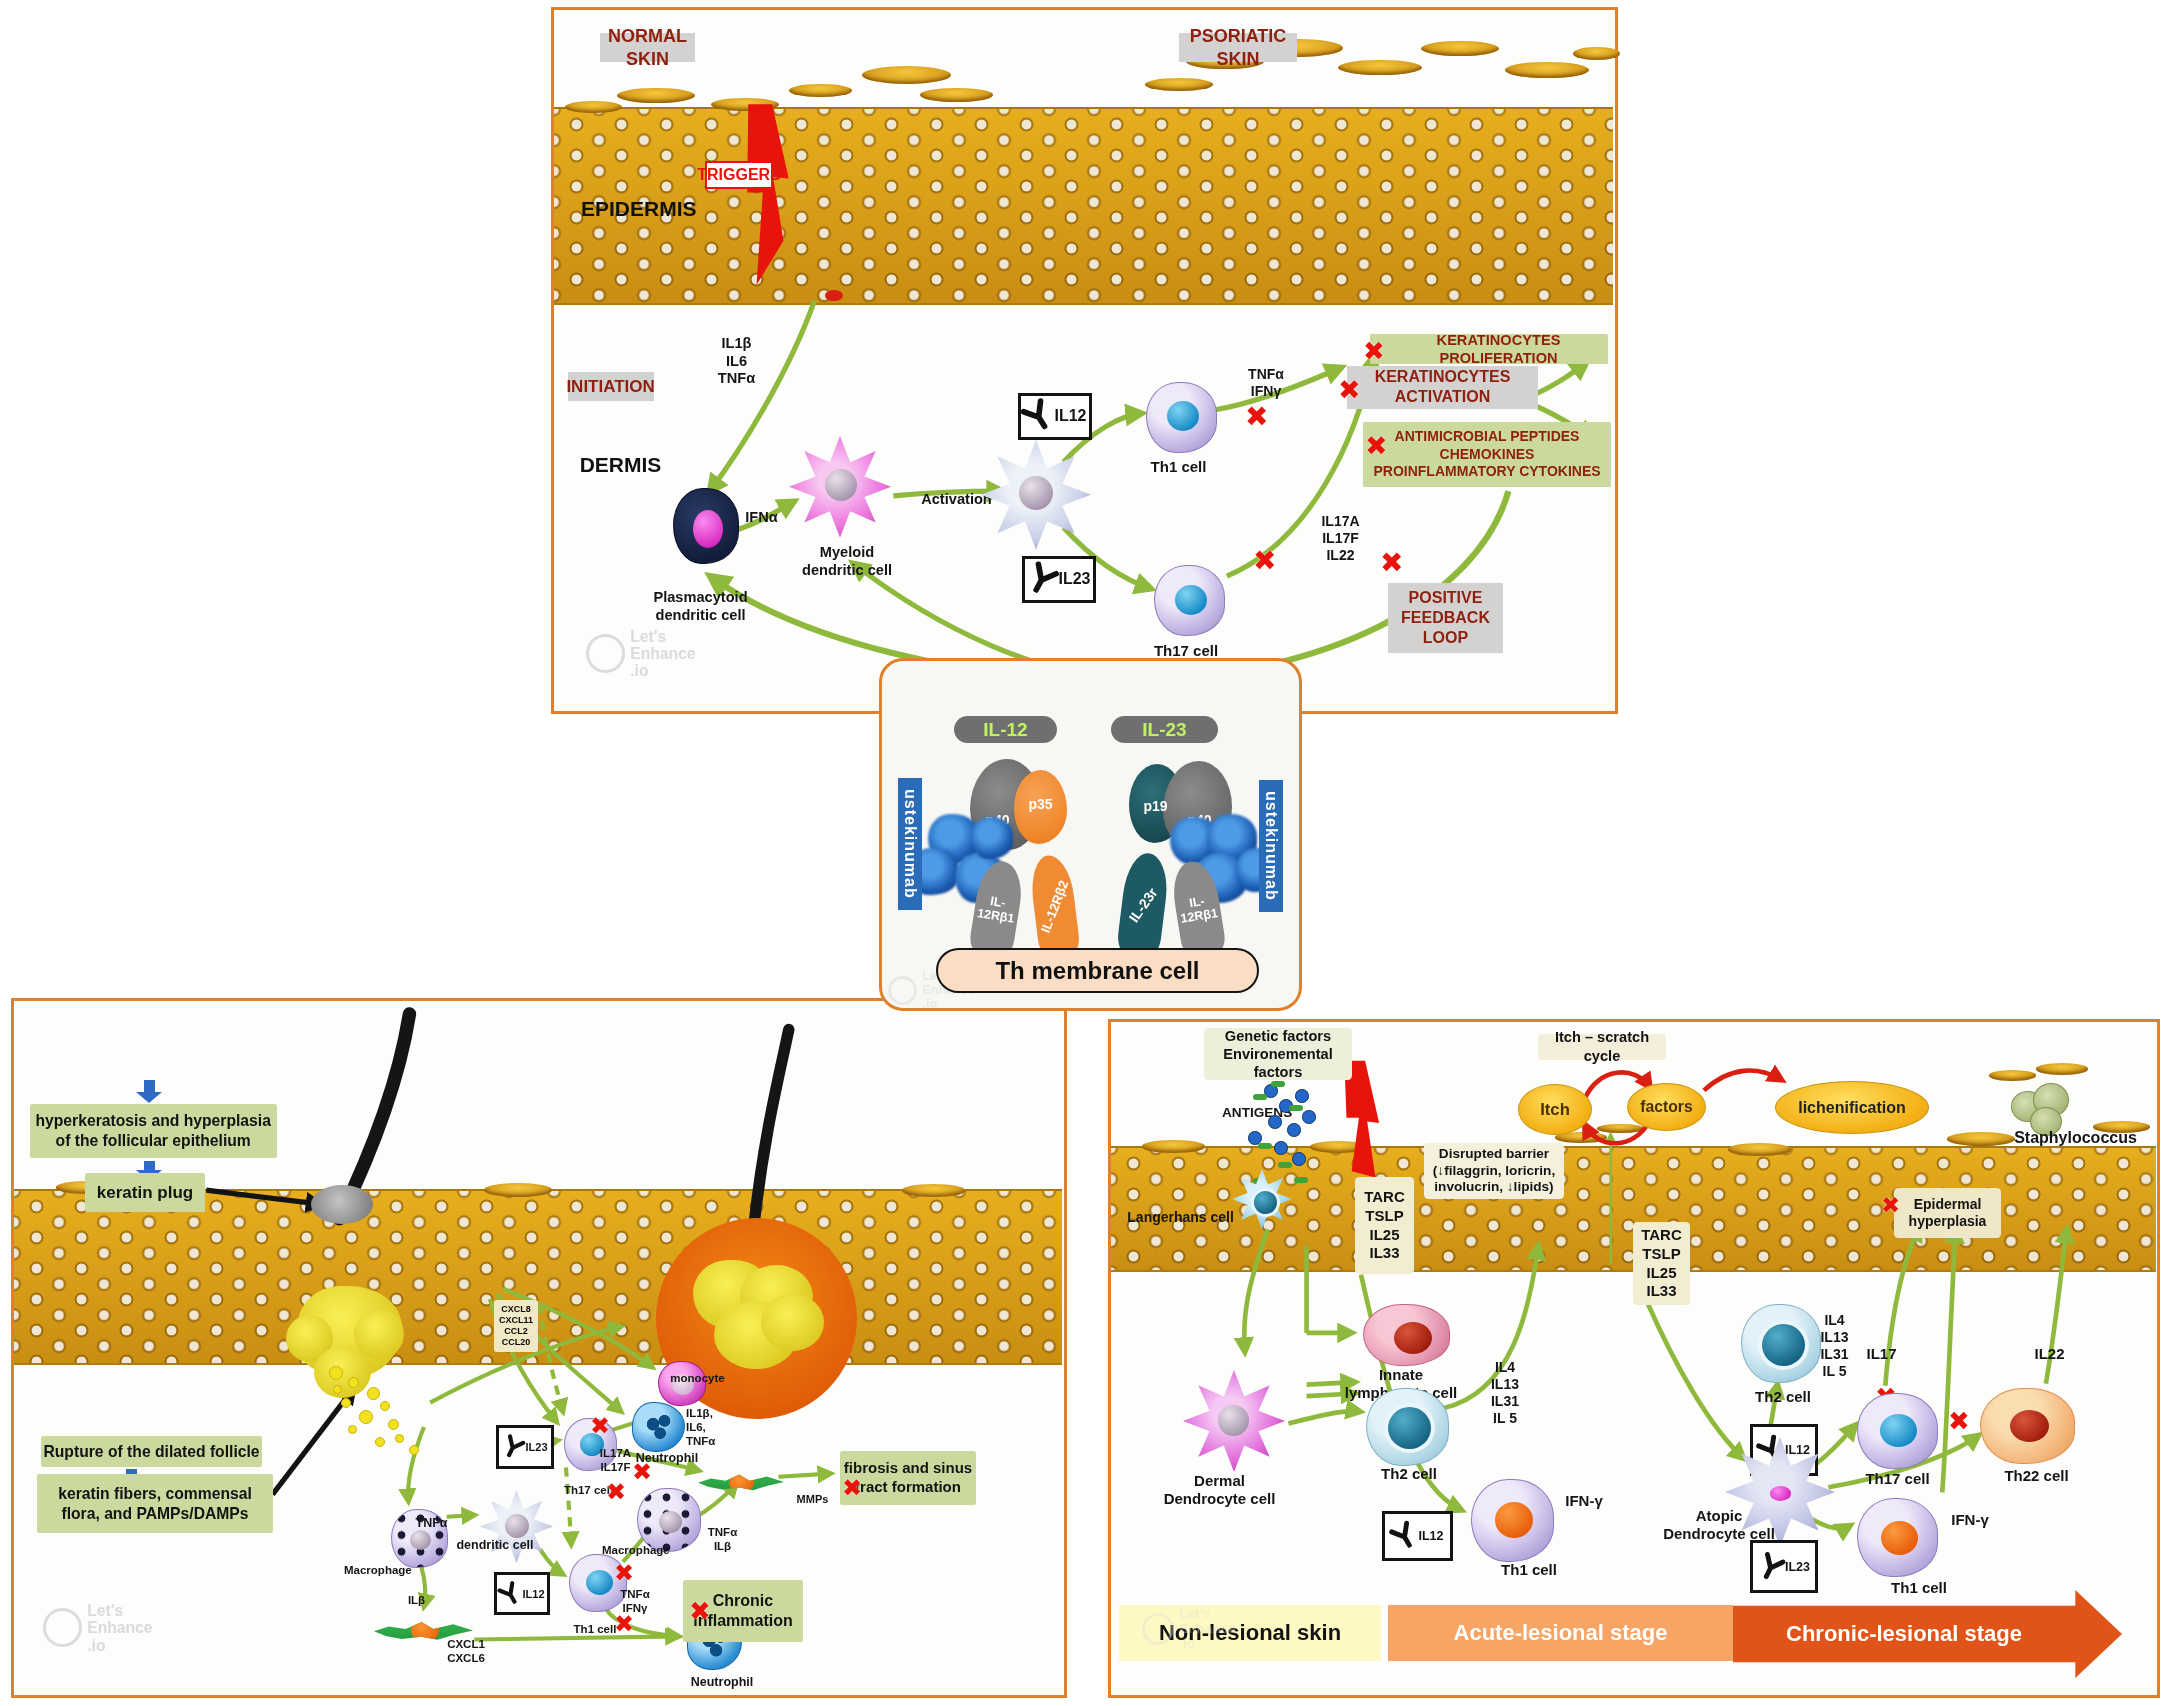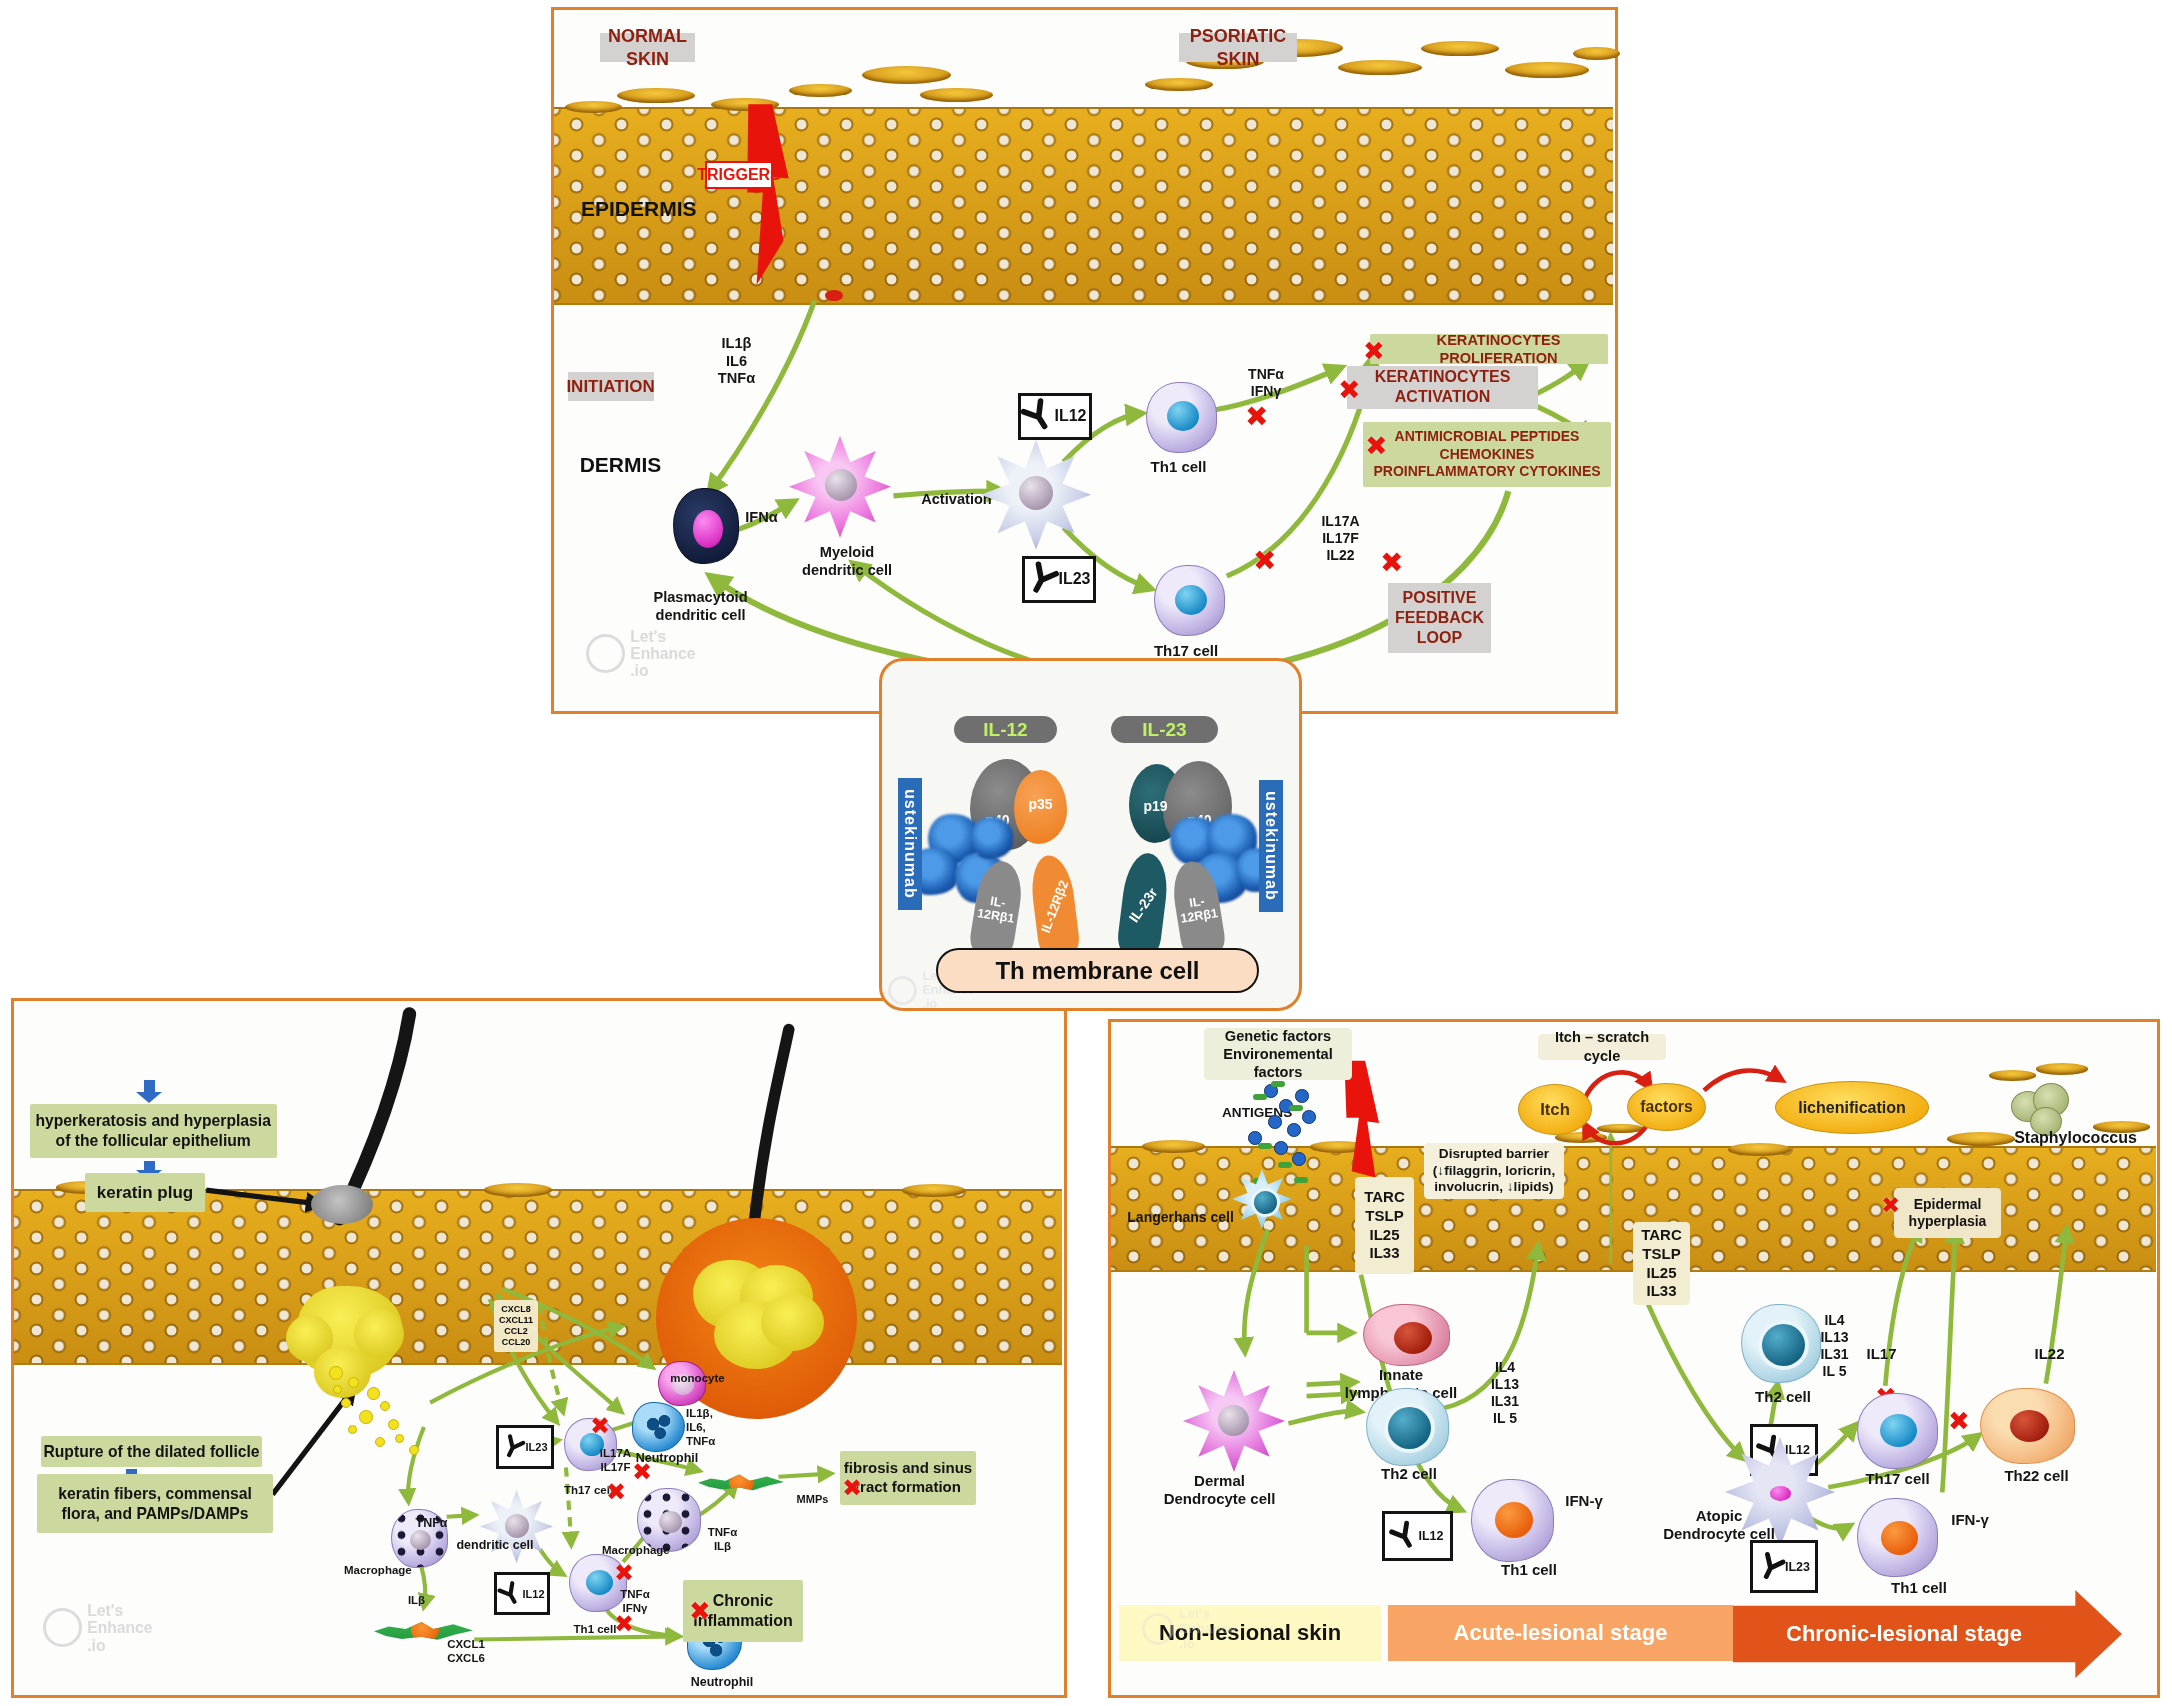--- a/index.html
+++ b/index.html
@@ -181,21 +181,21 @@
     <div class="bx gbr" style="left:816px;top:324px;width:238px;height:30px;font-size:14.6px;padding-left:19px;">
         <span>KERATINOCYTES PROLIFERATION</span>
       </div>
     <div class="bx gy pre" style="left:793px;top:356px;width:191px;height:43px;font-size:16px;"><span class="pre">KERATINOCYTES
 ACTIVATION</span></div>
     <div class="bx gbr" style="left:809px;top:412px;width:248px;height:65px;font-size:14px;">
         <span class="pre">ANTIMICROBIAL PEPTIDES
 CHEMOKINES
 PROINFLAMMATORY CYTOKINES</span>
       </div>
-    <div class="bx gy" style="left:834px;top:573px;width:103px;height:70px;font-size:16px;">
+    <div class="bx gy" style="left:834px;top:573px;width:115px;height:70px;font-size:16px;">
         <span class="pre">POSITIVE
 FEEDBACK
 LOOP</span>
       </div>
 
     <span class="xm" style="left:691px;top:393px;font-size:28px;">✖</span>
     <span class="xm" style="left:699px;top:537px;font-size:28px;">✖</span>
     <span class="xm" style="left:809px;top:328px;font-size:26px;">✖</span>
     <span class="xm" style="left:784px;top:366px;font-size:27px;">✖</span>
     <span class="xm" style="left:811px;top:422px;font-size:27px;">✖</span>

